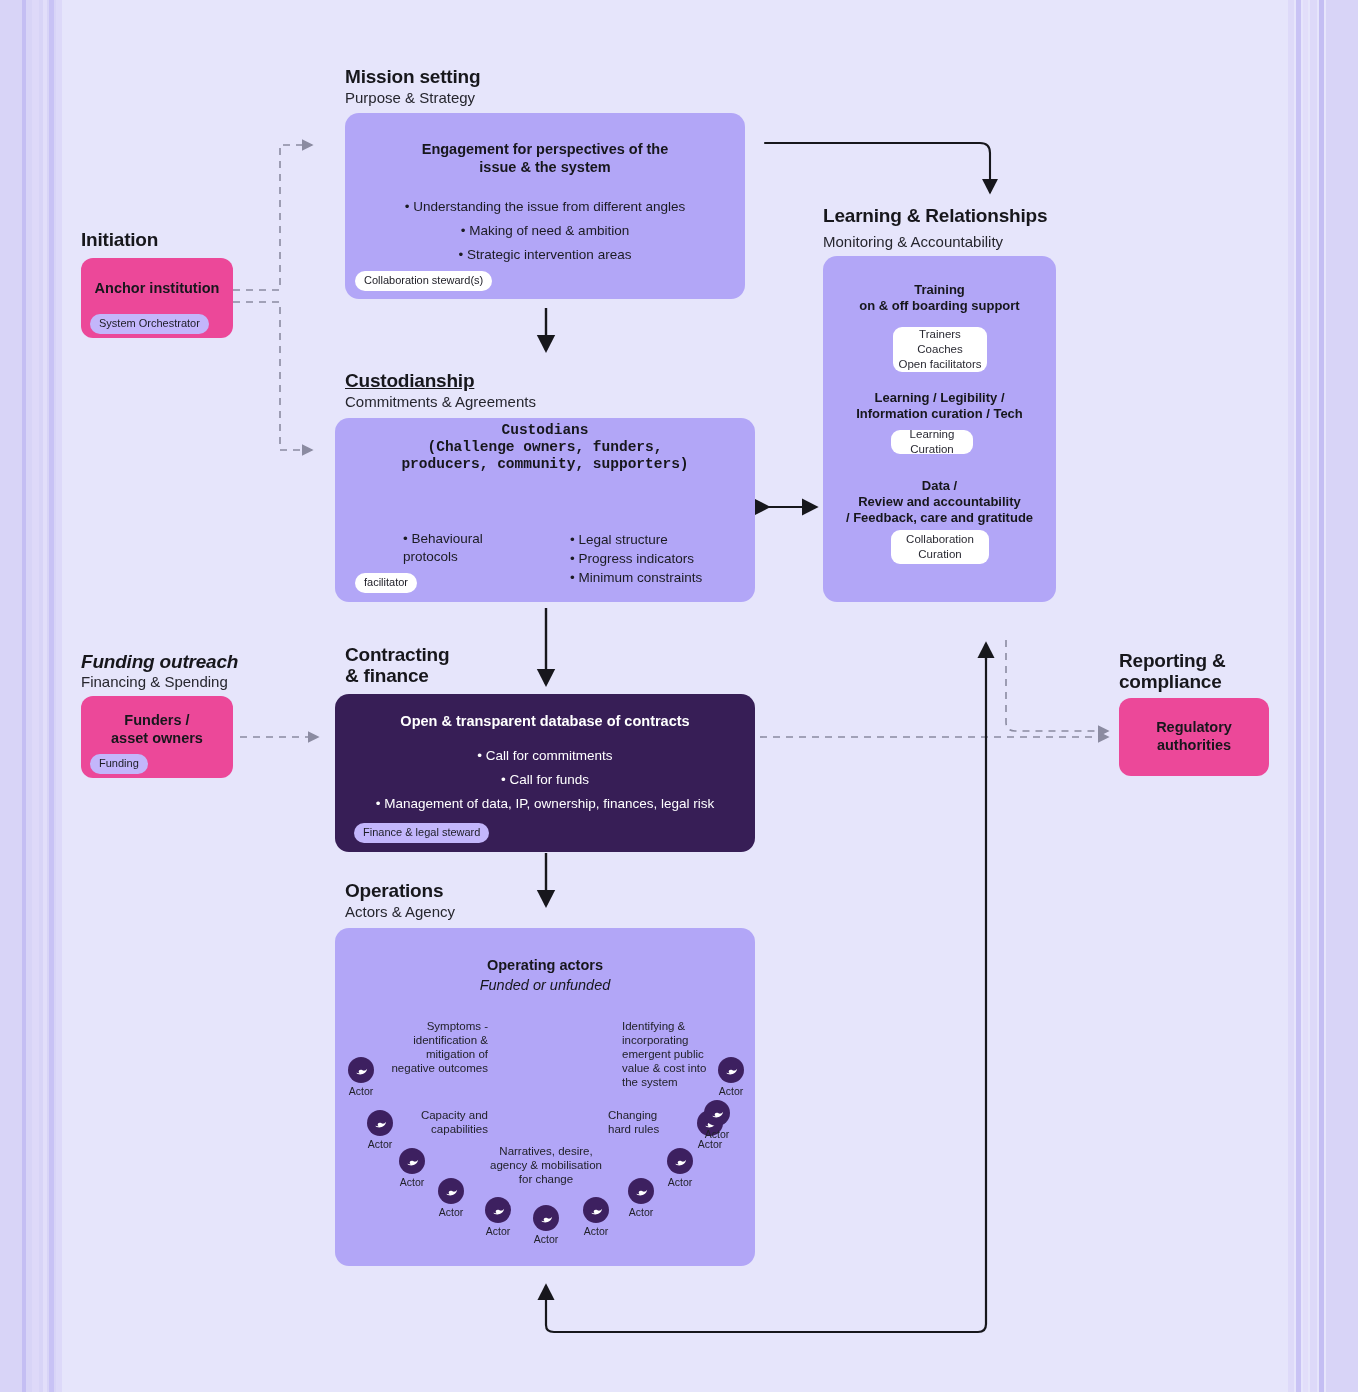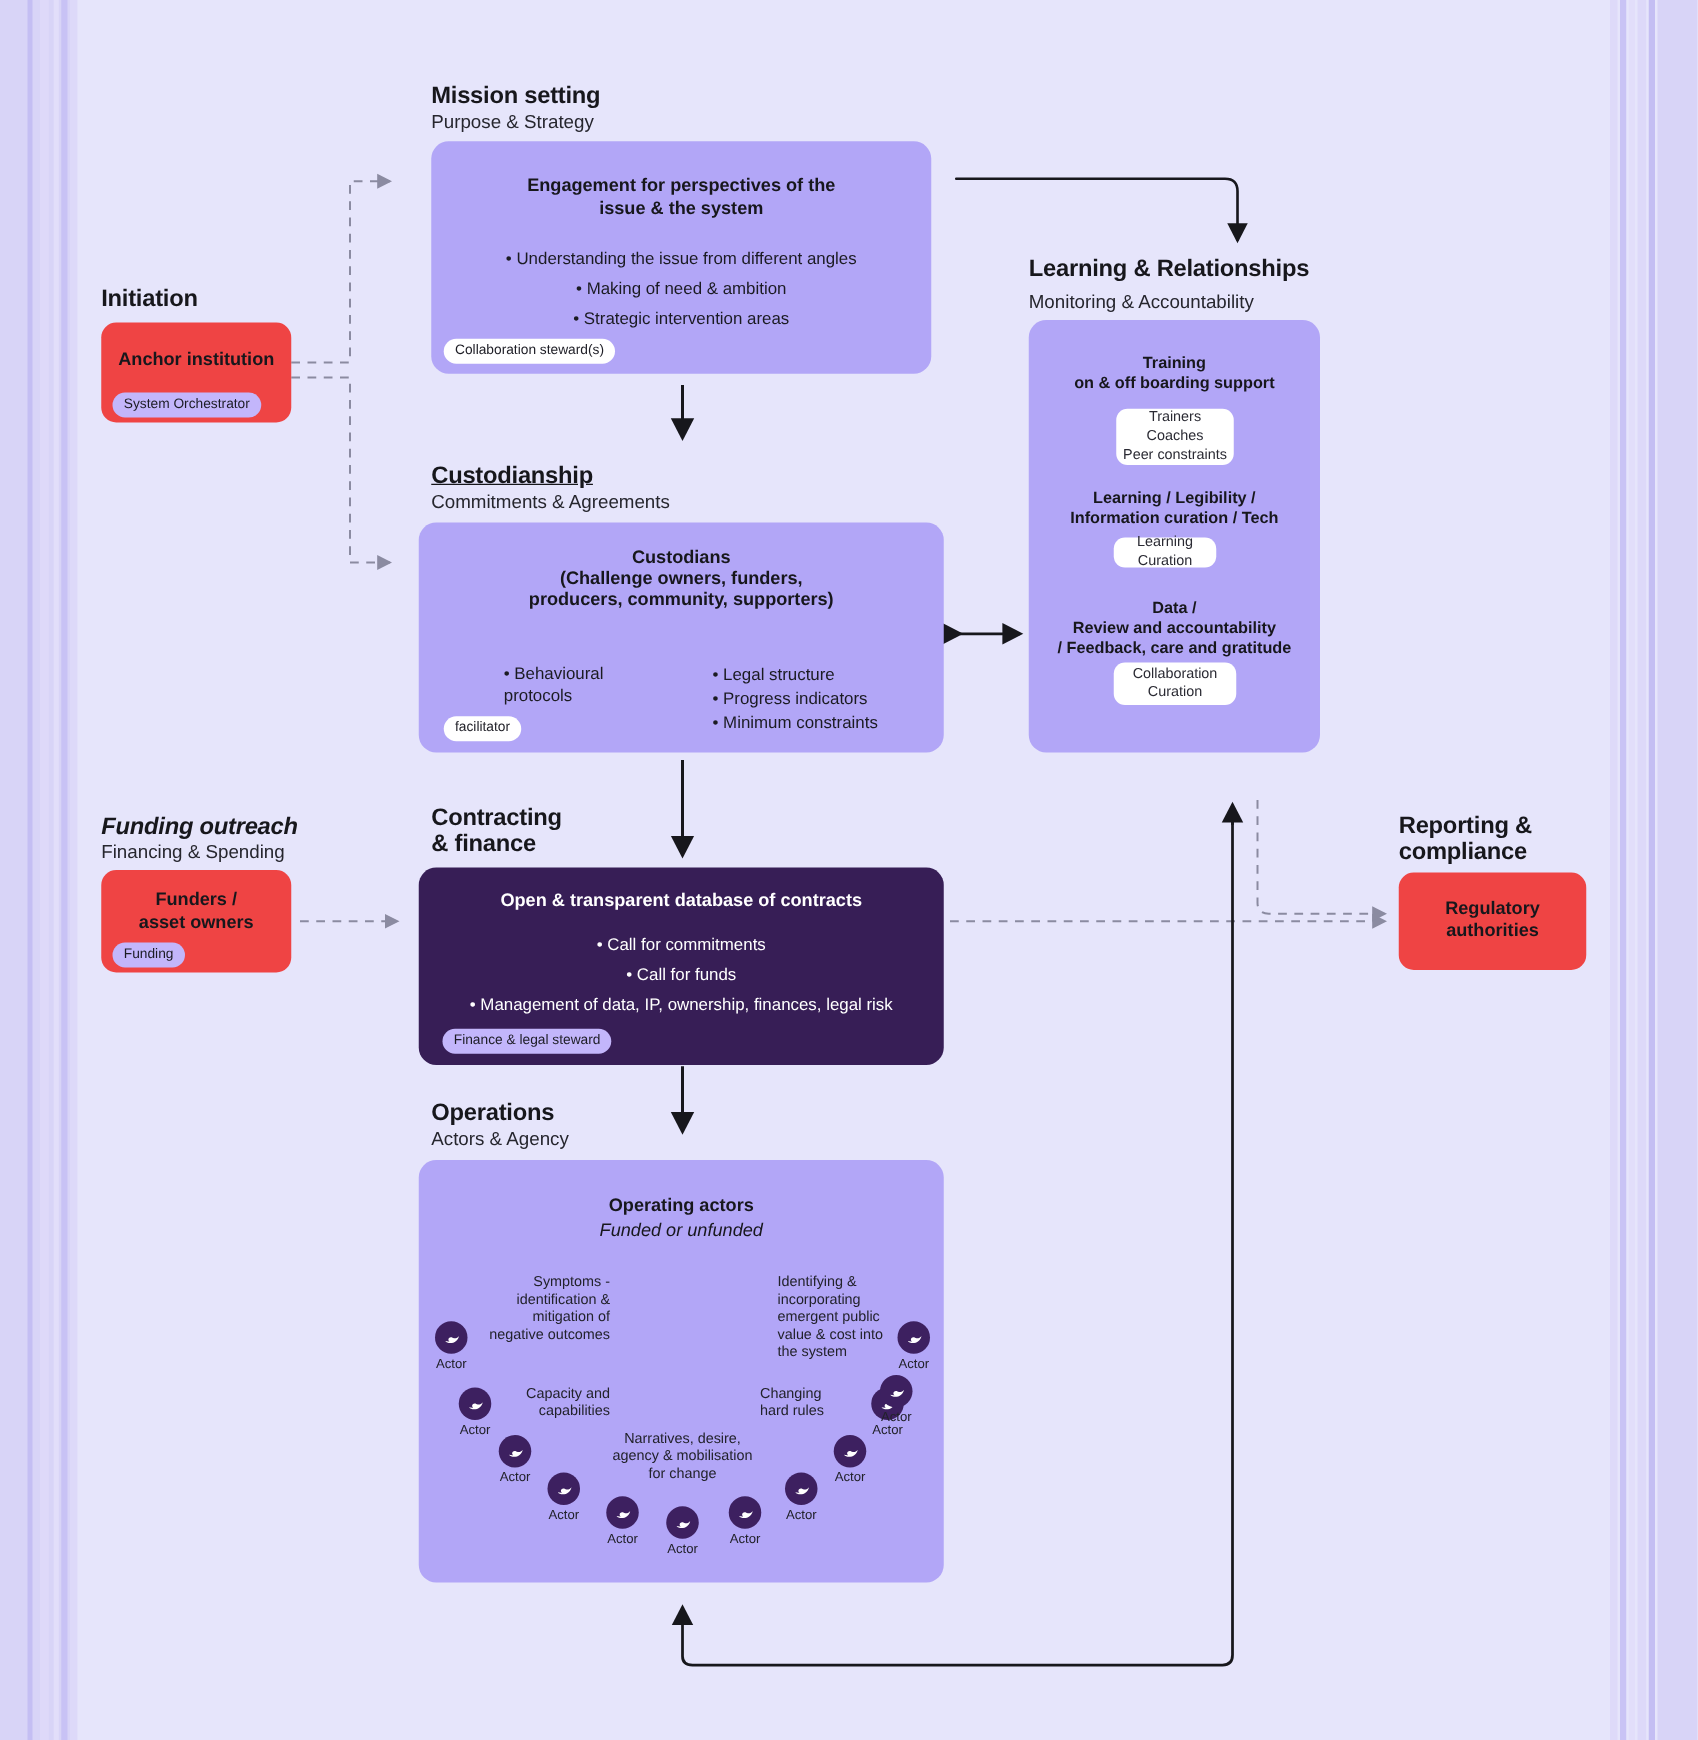--- a/index.html
+++ b/index.html
@@ -57,21 +57,21 @@
     padding: 3px 9px 4px 9px;
     background: #ffffff;
     white-space: nowrap;
     line-height: 13px;
   }
   .tag.lilac { background: #c3b6fb; }
 
   
   .wcard {
     position: absolute;
-    background: #ef4444;
+    background: #ec4899;
     border-radius: 12px;
   }
   .wcard-title {
     position: absolute;
     left: 0; right: 0;
     text-align: center;
     font-size: 14.5px; font-weight: bold; color: #17171c;
     line-height: 18px; white-space: pre-line;
   }
 
@@ -229,37 +229,37 @@
   </div>
 
   <div class="sec-title" style="left:823px; top:205px;">Learning &amp; Relationships</div>
   <div class="sec-sub" style="left:823px; top:233px;">Monitoring &amp; Accountability</div>
   <div class="panel" style="left:823px; top:256px; width:233px; height:346px;">
 
     <div class="lheading" style="top:26px;">Training
 on &amp; off boarding support</div>
     <div class="ibox" style="left:70px; top:71px; width:94px; height:45px;">Trainers
 Coaches
-Peer constraints</div>
+Open facilitators</div>
 
     <div class="lheading" style="top:134px;">Learning / Legibility /
 Information curation / Tech</div>
     <div class="ibox" style="left:68px; top:174px; width:82px; height:24px;">Learning Curation</div>
 
     <div class="lheading" style="top:222px;">Data /
 Review and accountability
 / Feedback, care and gratitude</div>
     <div class="ibox" style="left:68px; top:274px; width:98px; height:34px;">Collaboration
 Curation</div>
   </div>
 
   <div class="sec-title" style="left:345px; top:370px;text-decoration:underline;">Custodianship</div>
   <div class="sec-sub" style="left:345px; top:393px;">Commitments &amp; Agreements</div>
   <div class="panel" style="left:335px; top:418px; width:420px; height:184px;">
-    <div class="panel-head" style="position:absolute; left:14px; right:14px; top:20px; white-space:pre-line; line-height:17px;">Custodians
+    <div class="panel-head" style="position:absolute; left:14px; right:14px; top:4px; white-space:pre-line; line-height:17px;font-family:Liberation Mono, monospace;">Custodians
 (Challenge owners, funders,
 producers, community, supporters)</div>
     <div style="position:absolute; left:68px; top:112px; font-size:13.5px; color:#1b1b22; line-height:18px;">
       <div>• Behavioural</div>
       <div>   protocols</div>
     </div>
     <div style="position:absolute; left:235px; top:112px; font-size:13.5px; color:#1b1b22; line-height:19px;">
       <div>• Legal structure</div>
       <div>• Progress indicators</div>
       <div>• Minimum constraints</div>

